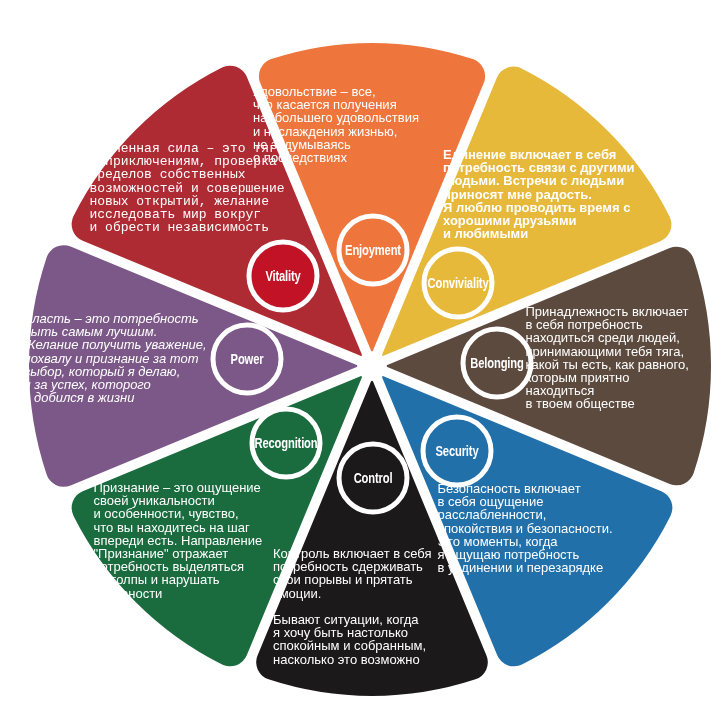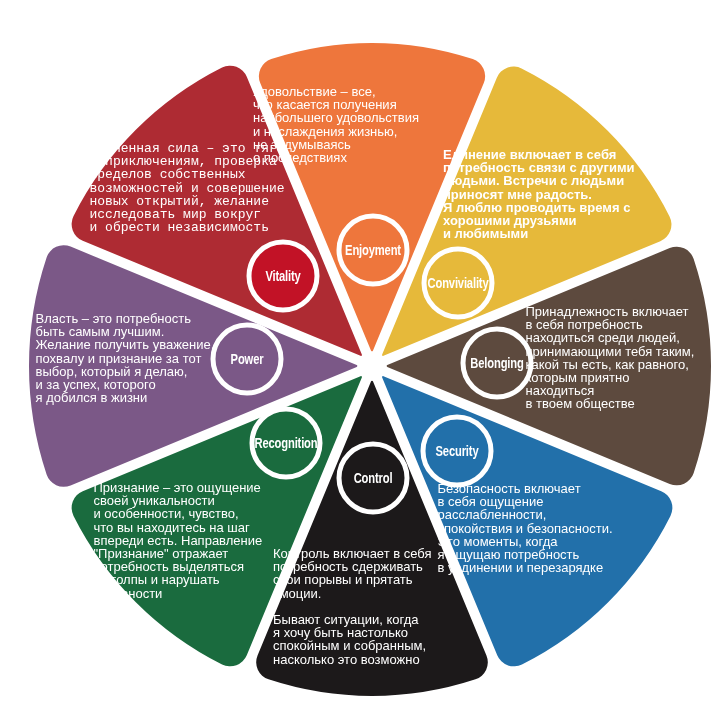--- a/index.html
+++ b/index.html
@@ -45,21 +45,21 @@
 потребность связи с другими
 людьми. Встречи с людьми
 приносят мне радость.
 Я люблю проводить время с
 хорошими друзьями
 и любимыми</div>
       <div class="clabel" style="left: 458px; top: 283px;">Conviviality</div>
       <div class="desc" style="left: 613px; top: 358px; width: 175px;">Принадлежность включает
 в себя потребность
 находиться среди людей,
-принимающими тебя таким,
+принимающими тебя тяга,
 какой ты есть, как равного,
 которым приятно находиться
 в твоем обществе</div>
       <div class="clabel" style="left: 497px; top: 363px;">Belonging</div>
       <div class="desc" style="left: 540px; top: 528px; width: 205px;">Безопасность включает
 в себя ощущение
 расслабленности,
 спокойствия и безопасности.
 Это моменты, когда
 я ощущаю потребность
@@ -78,21 +78,21 @@
       <div class="desc" style="left: 196px; top: 540px; width: 205px;">Признание – это ощущение
 своей уникальности
 и особенности, чувство,
 что вы находитесь на шаг
 впереди есть. Направление
 "Признание" отражает
 потребность выделяться
 из толпы и нарушать
 условности</div>
       <div class="clabel" style="left: 286px; top: 443px;">Recognition</div>
-      <div class="desc" style="left: 138px; top: 358px; width: 205px;">Власть – это потребность
+      <div class="desc" style="left: 126px; top: 358px; width: 205px; font-style: italic;">Власть – это потребность
 быть самым лучшим.
 Желание получить уважение,
 похвалу и признание за тот
 выбор, который я делаю,
 и за успех, которого
 я добился в жизни</div>
       <div class="clabel" style="left: 247px; top: 359px;">Power</div>
       <div class="desc" style="left: 197px; top: 188px; width: 215px; font-family: Liberation Mono, monospace;">Жизненная сила – это тяга
 к приключениям, проверка
 пределов собственных

